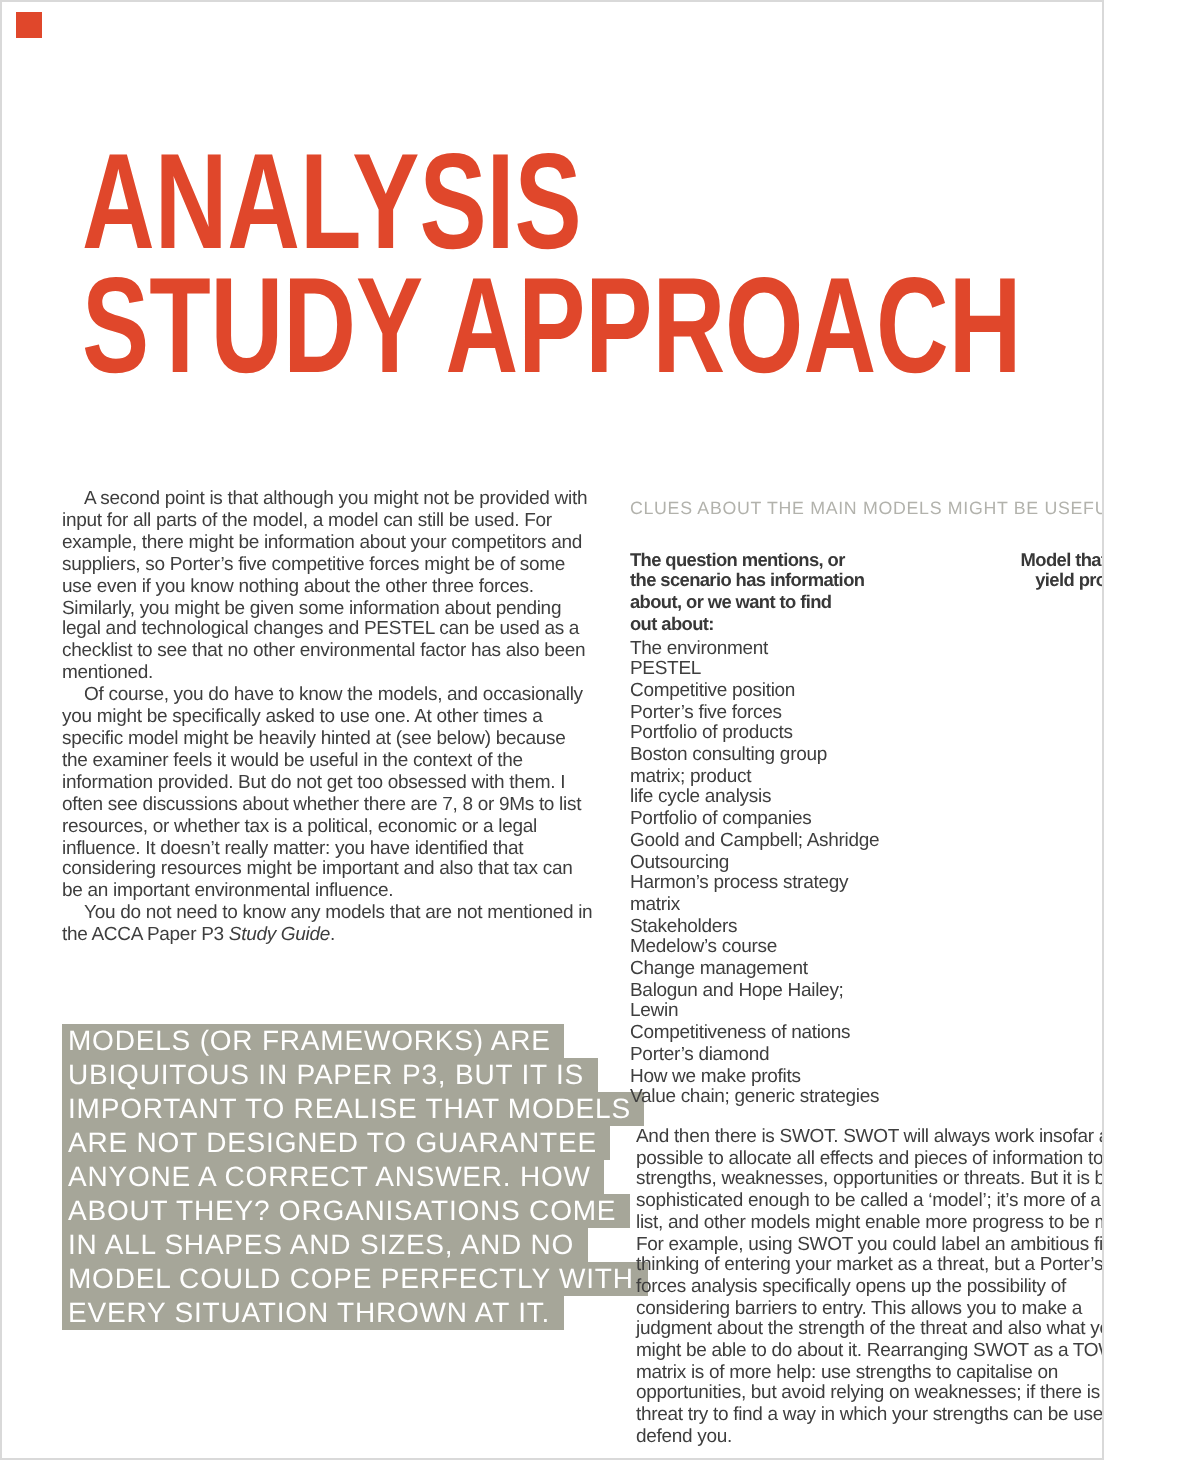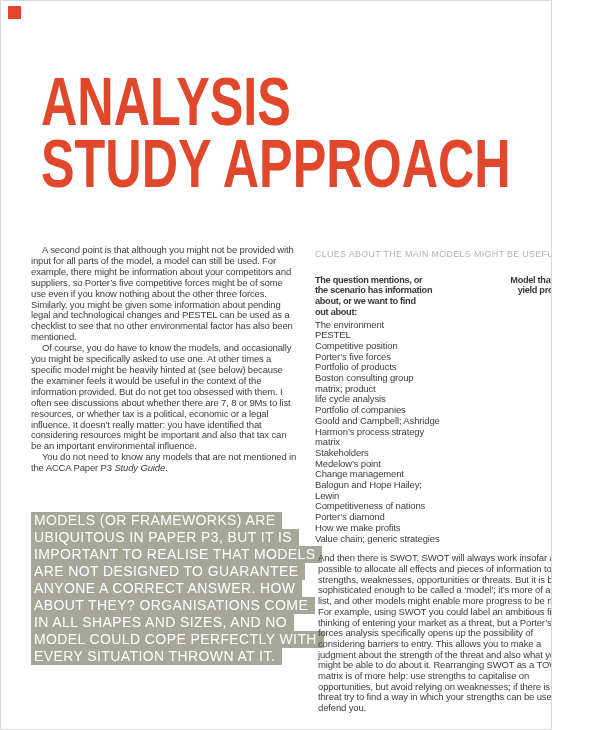--- a/index.html
+++ b/index.html
@@ -111,26 +111,27 @@
           <div class="t-c1">Portfolio of products</div>
           <div class="t-c2">Boston consulting group
 matrix; product
 life cycle analysis</div>
         </div>
         <div class="t-row">
           <div class="t-c1">Portfolio of companies</div>
           <div class="t-c2">Goold and Campbell; Ashridge</div>
         </div>
         <div class="t-row">
+          <div class="t-c1">Outsourcing</div>
           <div class="t-c2">Harmon’s process strategy
 matrix</div>
         </div>
         <div class="t-row">
           <div class="t-c1">Stakeholders</div>
-          <div class="t-c2">Medelow’s point</div>
+          <div class="t-c2">Medelow’s course</div>
         </div>
         <div class="t-row">
           <div class="t-c1">Change management</div>
           <div class="t-c2">Balogun and Hope Hailey;
 Lewin</div>
         </div>
         <div class="t-row">
           <div class="t-c1">Competitiveness of nations</div>
           <div class="t-c2">Porter’s diamond</div>
         </div>

